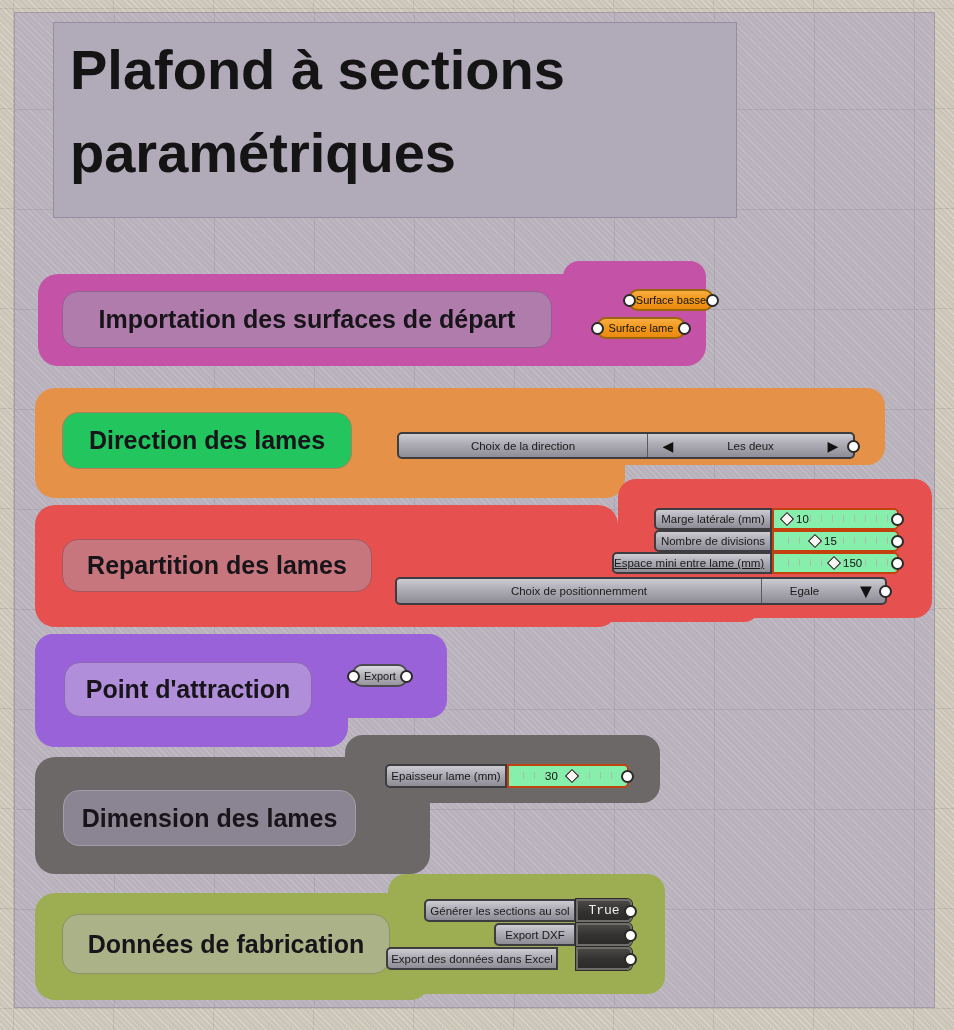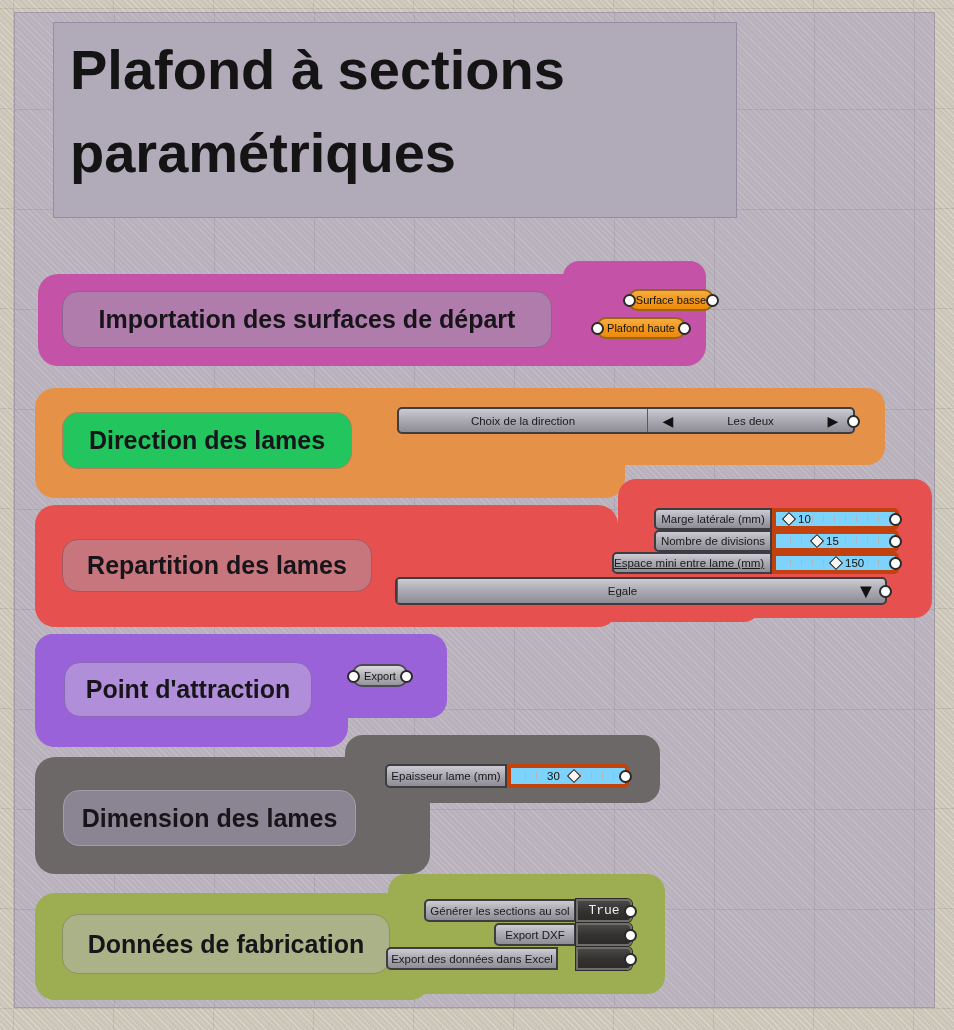--- a/index.html
+++ b/index.html
@@ -60,21 +60,21 @@
     background:linear-gradient(180deg,#cdccd3 0%,#b0aeb6 40%,#8e8c95 100%);
     border:2px solid #3c3c41;border-radius:5px;
     display:flex;align-items:center;color:#1a1a1a;font-size:11.5px;
   }
   .wcell{display:flex;align-items:center;justify-content:center;height:100%;}
   .wdiv{width:1px;height:100%;background:#5b5960;}
   .arrow{font-size:14px;color:#111;line-height:1;}
   .arrow.big{font-size:20px;}
   
   .track{
-    background:#7dd3fc;border:4px solid #c2410c;border-radius:4px;
+    background:#86efac;border:2px solid #c2410c;border-radius:4px;
     position:absolute;overflow:visible;
   }
   .ticks{position:absolute;left:4px;right:4px;top:50%;height:7px;margin-top:-4px;
     background:repeating-linear-gradient(90deg,transparent 0 10px,#b6b3ac 10px 11px);opacity:.9;}
   .knob{
     position:absolute;top:50%;width:8px;height:8px;margin-top:-5px;
     background:#f7f6f3;border:1.5px solid #111;transform:rotate(45deg);z-index:3;
   }
   .sval{position:absolute;top:0;bottom:0;display:flex;align-items:center;
     font-size:11.5px;color:#111;z-index:2;}
@@ -100,30 +100,30 @@
 <div class="abs panel" style="left:62px;top:291px;width:490px;height:57px;background:#b07cab;border-color:#8f6292;">
   <span class="plabel">Importation des surfaces de départ</span>
 </div>
 <div class="abs capsule" style="left:628px;top:289px;width:86px;height:22px;">
   <span class="grip l"></span>
   <span>Surface basse</span>
   <span class="grip r"></span>
 </div>
 <div class="abs capsule" style="left:596px;top:317px;width:90px;height:22px;">
   <span class="grip l"></span>
-  <span>Plafond haute</span>
+  <span>Surface lame</span>
   <span class="grip r"></span>
 </div>
 
 <div class="abs grp" style="left:380px;top:388px;width:505px;height:77px;background:#e69148;border-radius:18px;"></div>
 <div class="abs grp" style="left:35px;top:388px;width:590px;height:110px;background:#e69148;"></div>
 <div class="abs panel" style="left:62px;top:412px;width:290px;height:57px;background:#22c55e;border-color:#b07e58;">
   <span class="plabel">Direction des lames</span>
 </div>
-<div class="abs wbar" style="left:397px;top:407px;width:458px;height:27px;">
+<div class="abs wbar" style="left:397px;top:432px;width:458px;height:27px;">
   <span class="wcell" style="width:248px;">Choix de la direction</span>
   <span class="wdiv"></span>
   <span class="wcell" style="width:40px;">
     <span class="arrow">◀</span>
   </span>
   <span class="wcell" style="flex:1;">Les deux</span>
   <span class="wcell" style="width:40px;">
     <span class="arrow">▶</span>
   </span>
   <span class="grip r"></span>
@@ -161,20 +161,21 @@
   <span>Espace mini entre lame (mm)</span>
 </div>
 <div class="abs track" style="left:772px;top:552px;width:127px;height:22px;border-radius:0 5px 5px 0;">
   <span class="ticks"></span>
   <span class="knob" style="left:55px;"></span>
   <span class="sval" style="left:69px;">150</span>
   <span class="grip r"></span>
 </div>
 
 <div class="abs wbar" style="left:395px;top:577px;width:492px;height:28px;">
+  <span class="wcell" style="width:364px;">Choix de positionnemment</span>
   <span class="wdiv"></span>
   <span class="wcell" style="flex:1;">Egale</span>
   <span class="wcell" style="width:38px;">
     <span class="arrow big">▼</span>
   </span>
   <span class="grip r"></span>
 </div>
 
 <div class="abs grp" style="left:35px;top:634px;width:412px;height:84px;background:#9a62d8;border-radius:18px;"></div>
 <div class="abs grp" style="left:35px;top:634px;width:313px;height:113px;background:#9a62d8;"></div>

